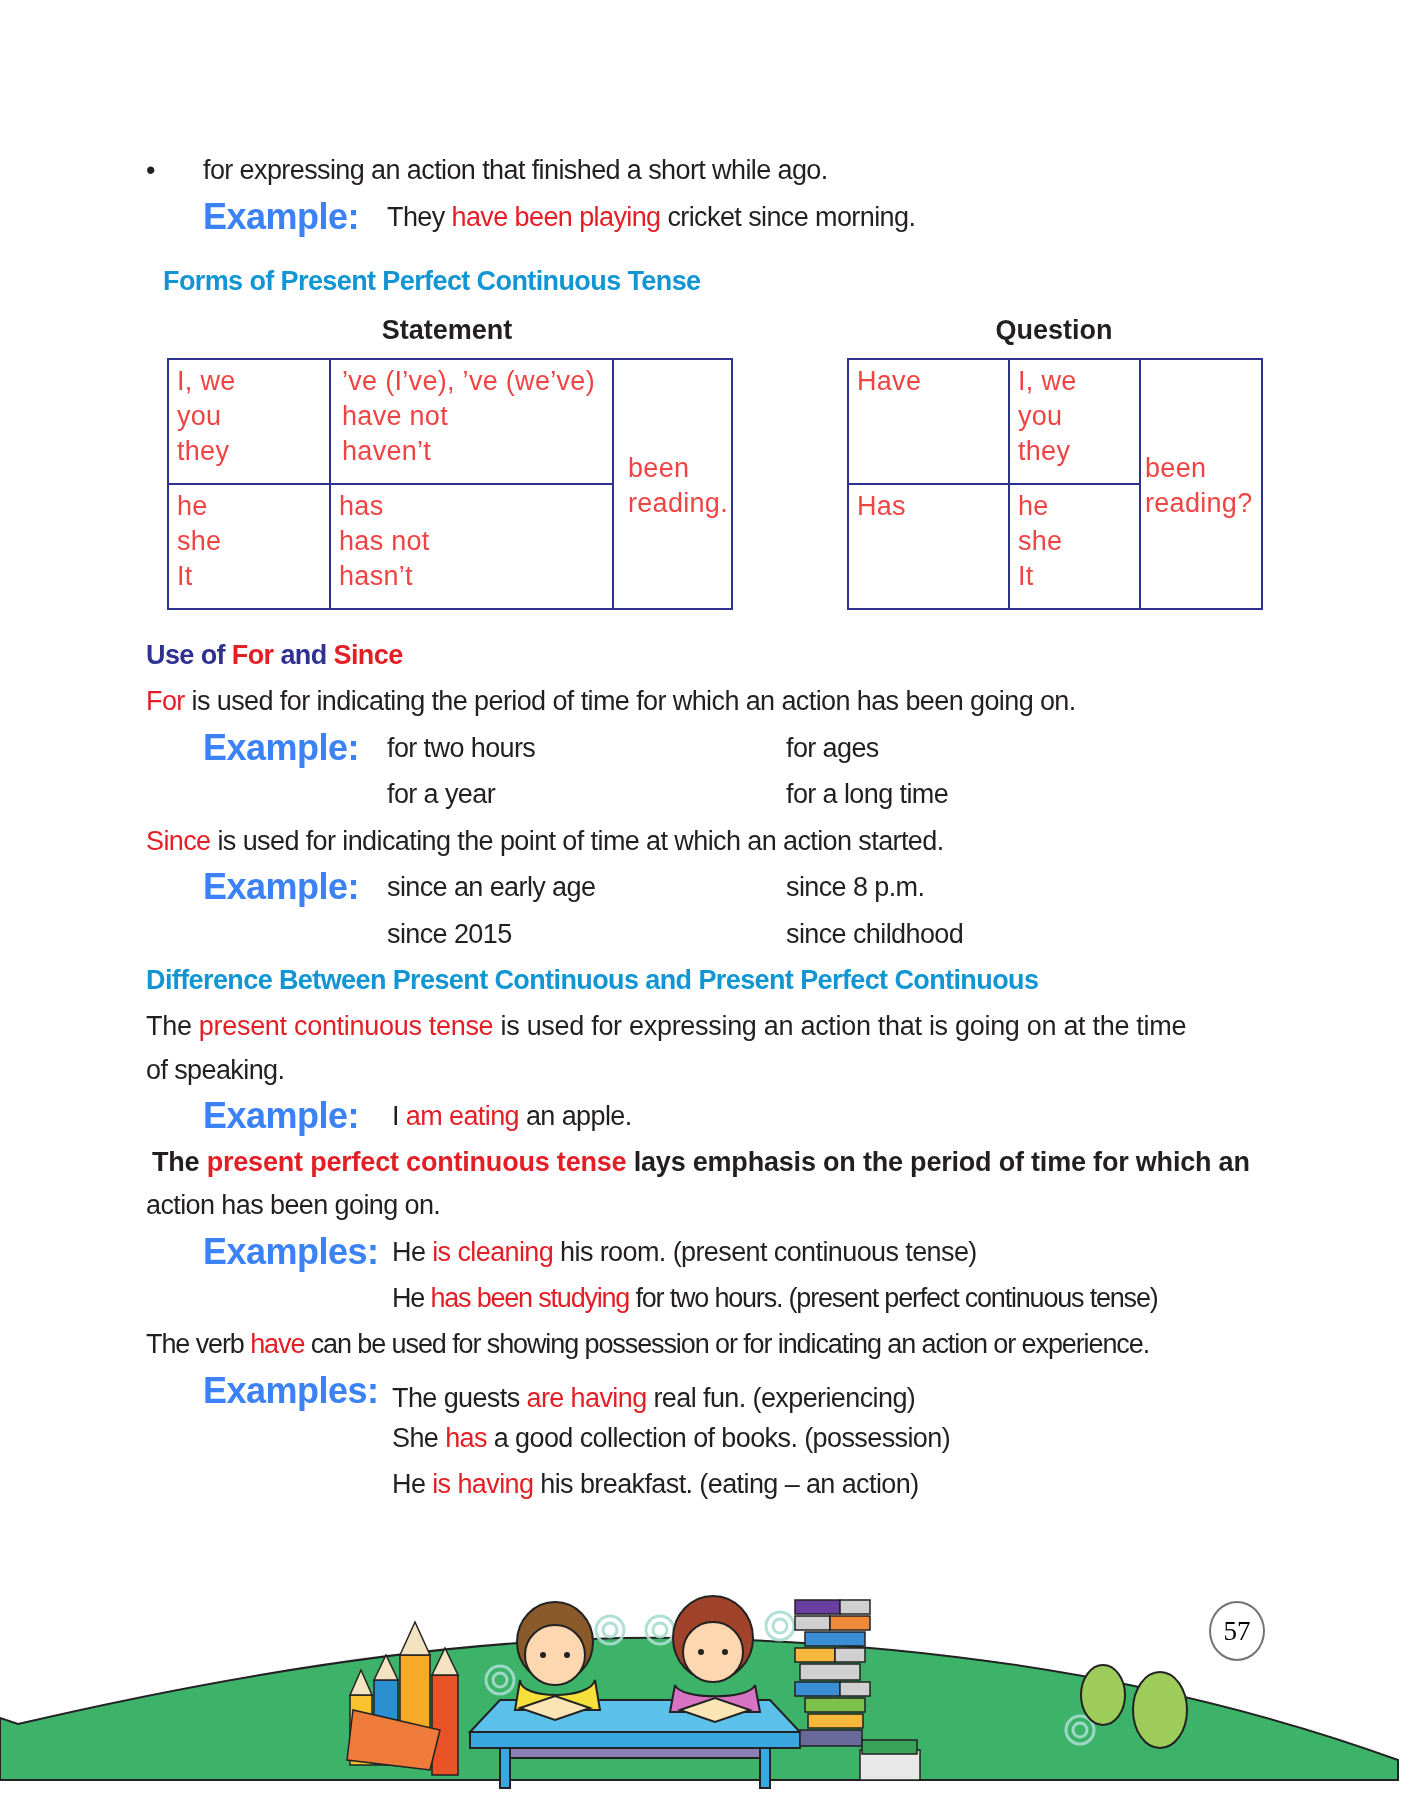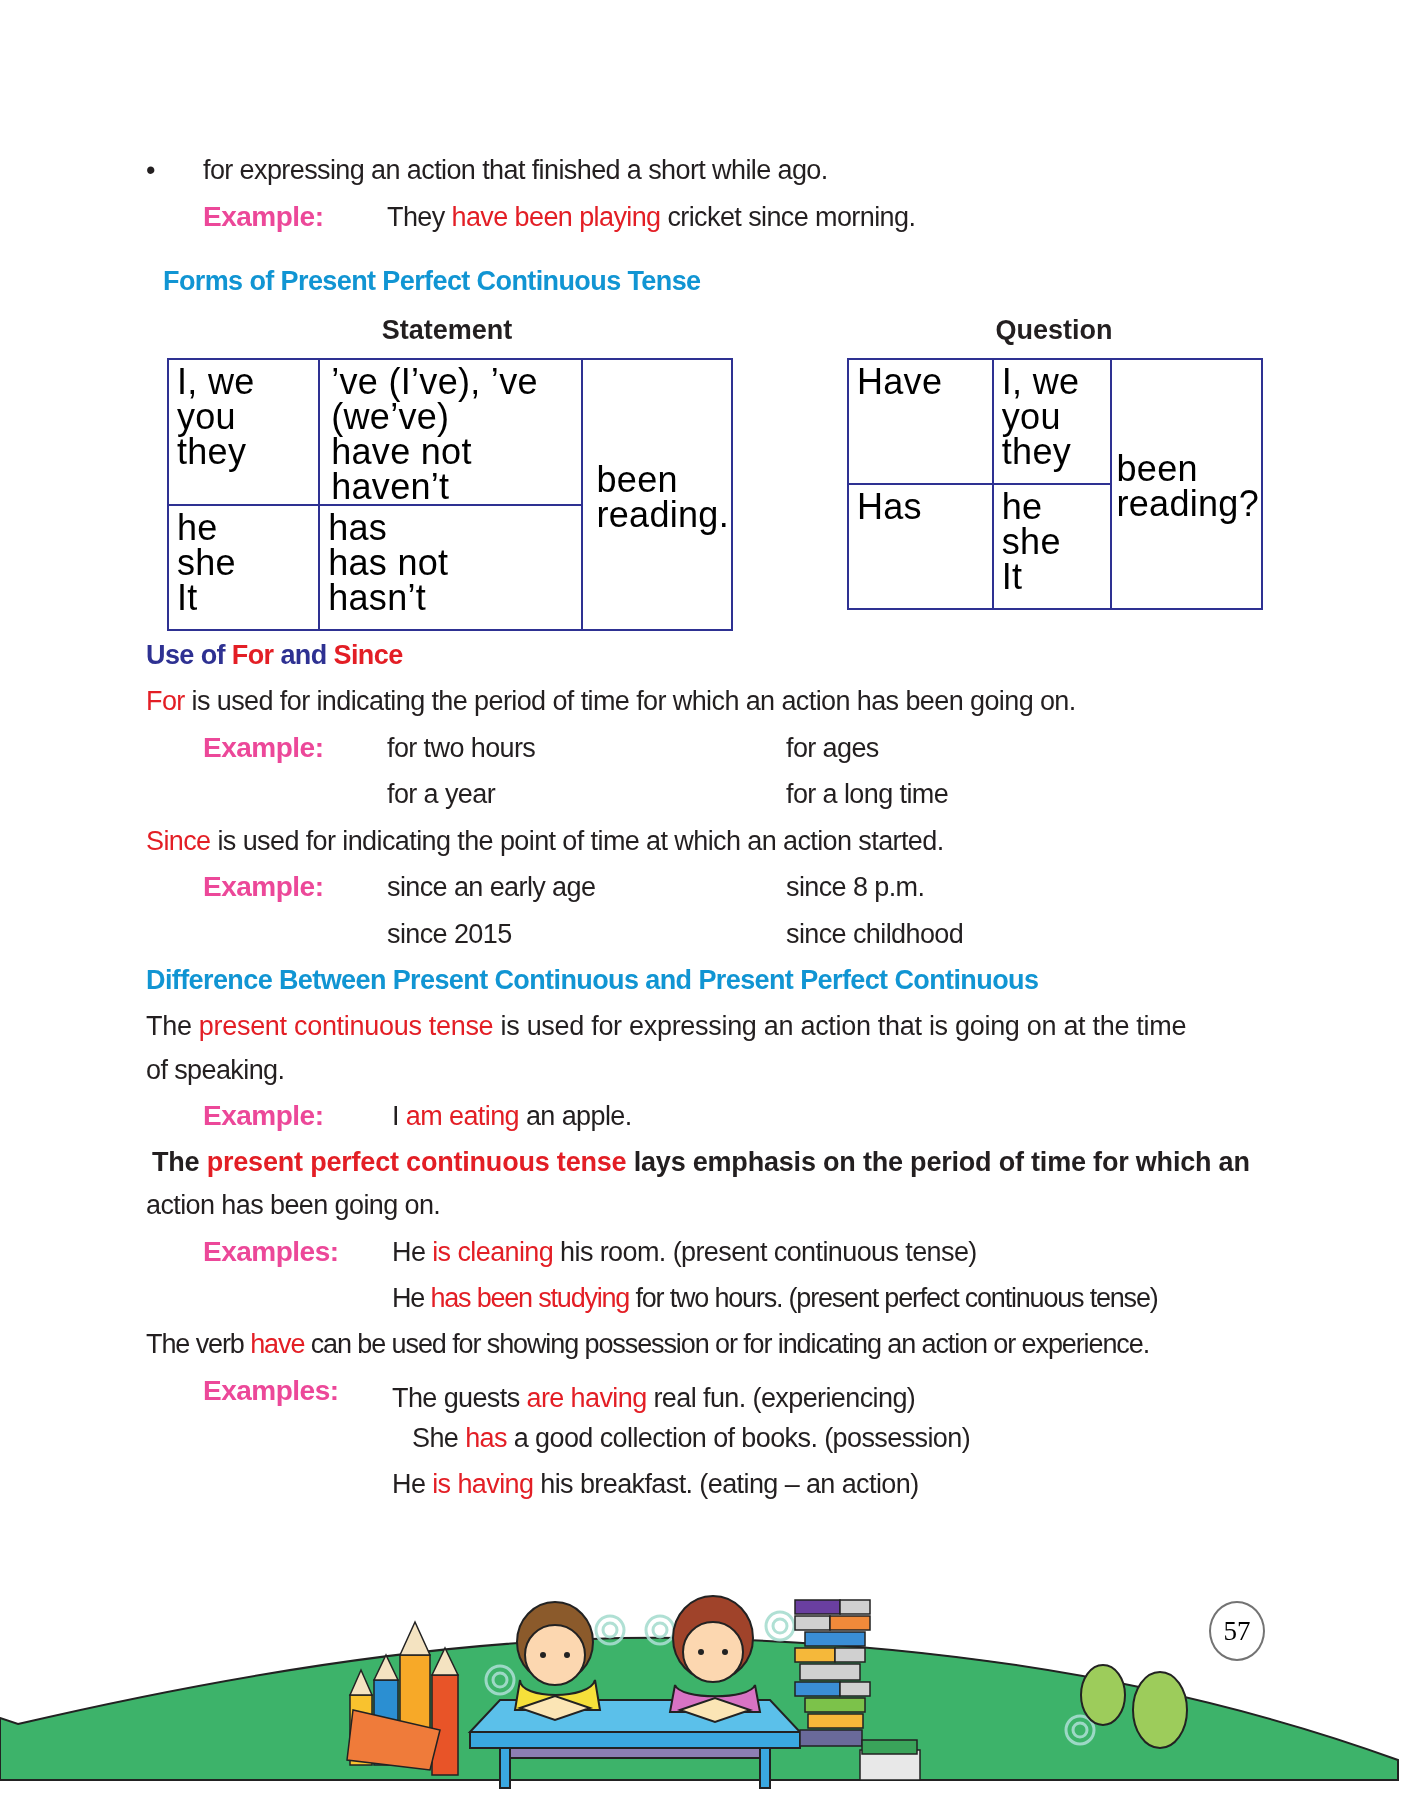--- a/index.html
+++ b/index.html
@@ -4,25 +4,25 @@
 <style>
   html, body { margin: 0; padding: 0; }
   body {
     width: 1417px; height: 1800px; position: relative; overflow: hidden;
     background: #ffffff; color: #231f20;
     font-family: "Liberation Sans", "DejaVu Sans", sans-serif;
   }
   .abs { position: absolute; white-space: nowrap; }
   .txt { font-size: 27px; line-height: 34px; letter-spacing: -0.6px; }
   .red { color: #e31e25; }
-  .label { color: #ec4899; font-weight: bold; font-size: 28px; letter-spacing: -0.5px; }
+  .label { color: #3b82f6; font-weight: bold; font-size: 36px; letter-spacing: -0.5px; }
   .h-blue { color: #1195d3; font-weight: bold; font-size: 27px; letter-spacing: -0.6px; }
   .h-navy { color: #2e3192; font-weight: bold; font-size: 27px; letter-spacing: -0.6px; }
   .tcap { font-weight: bold; font-size: 27px; color: #231f20; transform: translateX(-50%); }
-  table.grid { position: absolute; border-collapse: collapse; font-size: 36px; letter-spacing: 0.3px; color:#000000; }
+  table.grid { position: absolute; border-collapse: collapse; font-size: 27px; letter-spacing: 0.3px; color:#ef4444; }
   table.grid td { border: 2.5px solid #2e3192; vertical-align: top; padding: 4px 8px 0 8px; line-height: 35px; }
   table.grid td.mid { vertical-align: middle; padding-top: 4px; margin-left: 41px; }
   .cell-lines span { display: block; }
   .pagenum {
     position: absolute; left: 1209px; top: 1601px; width: 52px; height: 56px;
     border: 2px solid #737373; border-radius: 50%;
     display: flex; align-items: center; justify-content: center;
     font-family: "Liberation Serif", serif; font-size: 27px; color: #000000;
   }
 </style>
@@ -157,21 +157,21 @@
   <span>He </span><span class="red">has been studying</span><span> for two hours. (present perfect continuous tense)</span>
 </div>
 
 <div class="abs txt" style="left:146px; top:1327px; letter-spacing:-1.1px;">
   <span>The verb </span><span class="red">have</span><span> can be used for showing possession or for indicating an action or experience.</span>
 </div>
 <div class="abs label" style="left:203px; top:1374px; line-height:34px;">Examples:</div>
 <div class="abs txt" style="left:392px; top:1374px;margin-top:7px;">
   <span>The guests </span><span class="red">are having</span><span> real fun. (experiencing)</span>
 </div>
-<div class="abs txt" style="left:412px; top:1421px;">
+<div class="abs txt" style="left:392px; top:1421px;">
   <span>She </span><span class="red">has</span><span> a good collection of books. (possession)</span>
 </div>
 <div class="abs txt" style="left:392px; top:1467px;">
   <span>He </span><span class="red">is having</span><span> his breakfast. (eating – an action)</span>
 </div>
 
 <svg class="abs" style="left:0; top:1560px;" width="1417" height="240" viewBox="0 0 1417 240">
 
   <path d="M0,158 L18,164 C250,110 480,75 680,78 C900,82 1150,110 1398,200 L1398,220 L0,220 Z" fill="#3db36a" stroke="#222" stroke-width="2"></path>
 

